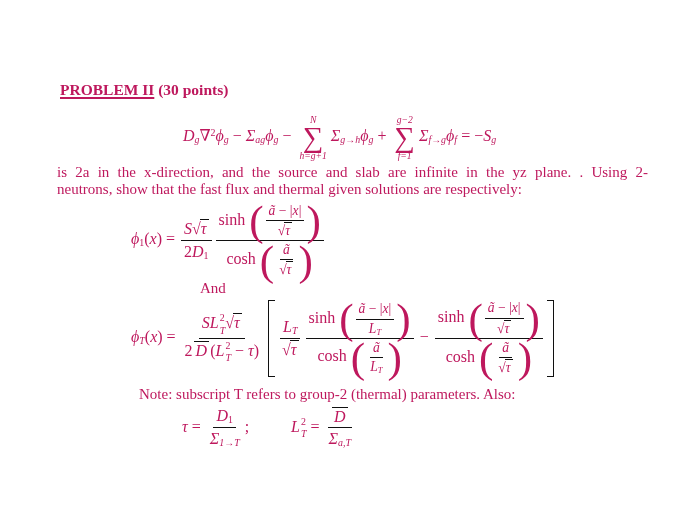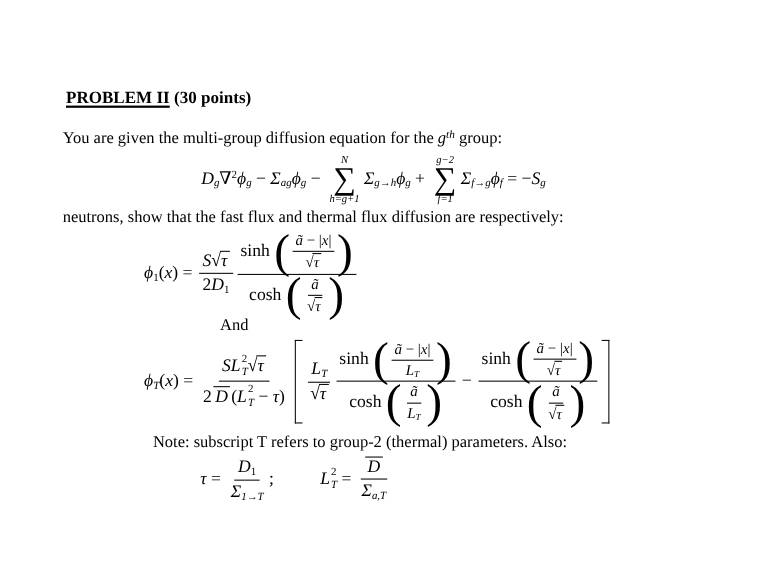--- a/index.html
+++ b/index.html
@@ -1,21 +1,21 @@
 <!DOCTYPE html>
 <html><head>
 <meta charset="utf-8">
 <style>
   html,body{margin:0;padding:0;background:#ffffff;}
   .page{
     position:relative;
     width:700px;height:530px;
     box-sizing:border-box;
     background:#ffffff;
-    color:#000000;
+    color:#be185d;
     font-family:"Liberation Serif","DejaVu Serif",serif;
     font-size:15px;
     padding:81px 52px 0 57px;
     overflow:hidden;
   }
   .title{font-size:15.5px;font-weight:bold;margin:0 0 15px 3px;}
   .tmain{text-decoration:underline;text-underline-offset:2px;text-decoration-thickness:1.5px;}
   .para{margin:0;line-height:17.5px;}
   .jline{text-align:justify;text-align-last:justify;}
   .it{font-style:italic;}
@@ -62,35 +62,33 @@
 </style>
 </head>
 <body>
 
 <div class="page">
 
   <div class="title">
     <span class="tmain">PROBLEM II</span><span> (30 points)</span>
   </div>
 
-  <p class="para">
-    <span>You are given the multi-group diffusion equation for the </span><span class="it">g</span><sup class="sup it">th</sup><span> group:</span>
-  </p>
 
   <div class="eq eq1"><span class="mrow"><span class="msc"><span class="mt it">D</span><span class="msub"><span class="mt it">g</span></span></span><span class="msc"><span class="mt">∇</span><span class="msup"><span class="mt">2</span></span></span><span class="msc"><span class="mt it">ϕ</span><span class="msub"><span class="mt it">g</span></span></span><span class="mt"> − </span><span class="msc"><span class="mt it">Σ</span><span class="msub"><span class="mt it">ag</span></span></span><span class="msc"><span class="mt it">ϕ</span><span class="msub"><span class="mt it">g</span></span></span><span class="mt"> − </span><span class="mbig">
           <span class="blim"><span class="mt it">N</span></span>
           <span class="bsym">∑</span>
           <span class="blim"><span class="mt it">h=g+1</span></span>
         </span><span class="msc"><span class="mt it">Σ</span><span class="msub"><span class="mt it">g→h</span></span></span><span class="msc"><span class="mt it">ϕ</span><span class="msub"><span class="mt it">g</span></span></span><span class="mt"> + </span><span class="mbig">
           <span class="blim"><span class="mt it">g−2</span></span>
           <span class="bsym">∑</span>
           <span class="blim"><span class="mt it">f=1</span></span>
         </span><span class="msc"><span class="mt it">Σ</span><span class="msub"><span class="mt it">f→g</span></span></span><span class="msc"><span class="mt it">ϕ</span><span class="msub"><span class="mt it">f</span></span></span><span class="mt"> = −</span><span class="msc"><span class="mt it">S</span><span class="msub"><span class="mt it">g</span></span></span></span></div>
 
-  <div class="para">neutrons, show that the fast flux and thermal flux diffusion are respectively:</div>
+  <div class="para jline">is 2a in the x-direction, and the source and slab are infinite in the yz plane. . Using 2-</div>
+  <div class="para">neutrons, show that the fast flux and thermal given solutions are respectively:</div>
 
   <div class="eq eq-phi1"><span class="mrow"><span class="msc"><span class="mt it">ϕ</span><span class="msub"><span class="mt">1</span></span></span><span class="mt">(</span><span class="mt it">x</span><span class="mt">) = </span><span class="mfrac">
           <span class="fnum"><span class="mrow"><span class="mt it">S</span><span class="msqrt"><span class="srad">√</span><span class="sbar"><span class="mt it">τ</span></span></span></span></span>
           <span class="fden"><span class="mrow"><span class="mt">2</span><span class="msc"><span class="mt it">D</span><span class="msub"><span class="mt">1</span></span></span></span></span>
         </span><span class="mfrac">
           <span class="fnum"><span class="mrow"><span class="mt">sinh </span><span class="mfence">
                 <span class="fglyph" style="font-size: 2.7em;">(</span>
                 <span class="fcont">
                   <span class="mfrac">
                     <span class="fnum"><span class="mrow"><span class="mt it">ã</span><span class="mt"> − |</span><span class="mt it">x</span><span class="mt">|</span></span></span>

